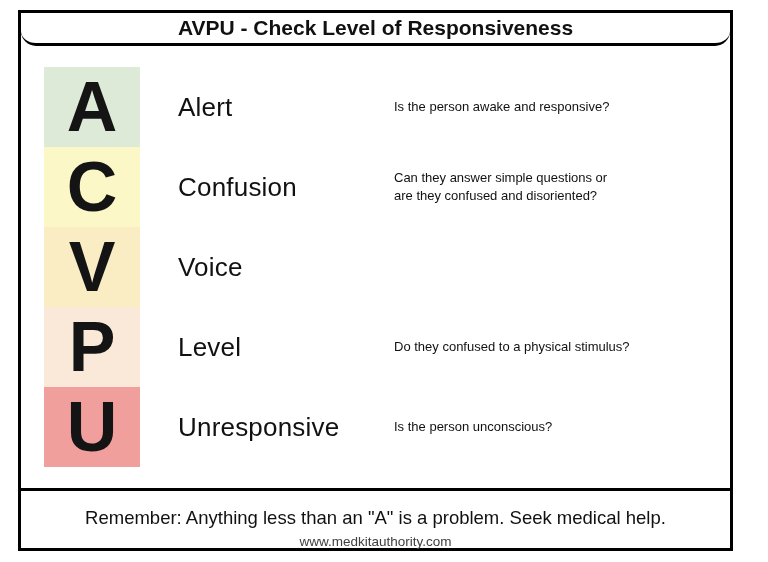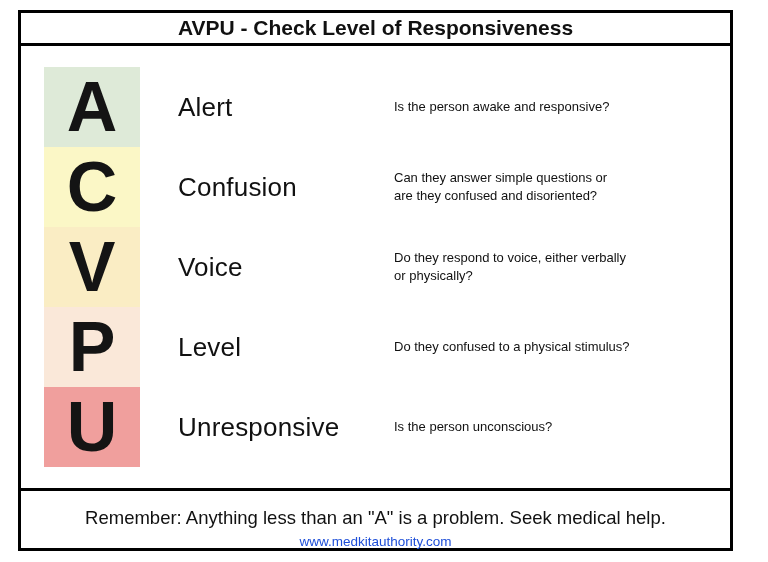--- a/index.html
+++ b/index.html
@@ -23,20 +23,21 @@
     display: flex;
     flex-direction: column;
   }
   .title-box {
     height: 30px;
     flex: none;
     border-bottom: 3px solid #000000;
     display: flex;
     align-items: center;
     justify-content: center;
+    border-radius: 15px;
   }
   .title-text {
     font-size: 21px;
     font-weight: bold;
     white-space: nowrap;
   }
   .main-section {
     height: 442px;
     flex: none;
     padding-top: 21px;
@@ -90,21 +91,21 @@
     justify-content: flex-end;
     gap: 7px;
   }
   .remember-note {
     font-size: 18.5px;
     line-height: 1;
   }
   .website-url {
     font-size: 13.5px;
     line-height: 1;
-    color: #1d4ed8;
+    color: #404040;
   }
 </style>
 </head>
 <body>
 
 <div class="poster">
 
   <div class="title-box">
     <div class="title-text">AVPU - Check Level of Responsiveness</div>
   </div>
@@ -126,22 +127,20 @@
       <div class="row-label">Confusion</div>
       <div class="row-desc center">Can they answer simple questions or
 are they confused and disoriented?</div>
     </div>
 
     <div class="avpu-row">
       <div class="letter-cell" style="background-color: rgb(250, 237, 196);">
         <span class="letter-glyph">V</span>
       </div>
       <div class="row-label">Voice</div>
-      <div class="row-desc">Do they respond to voice, either verbally
-or physically?</div>
     </div>
 
     <div class="avpu-row">
       <div class="letter-cell" style="background-color: rgb(250, 232, 217);">
         <span class="letter-glyph">P</span>
       </div>
       <div class="row-label">Level</div>
       <div class="row-desc">Do they confused to a physical stimulus?</div>
     </div>
 

